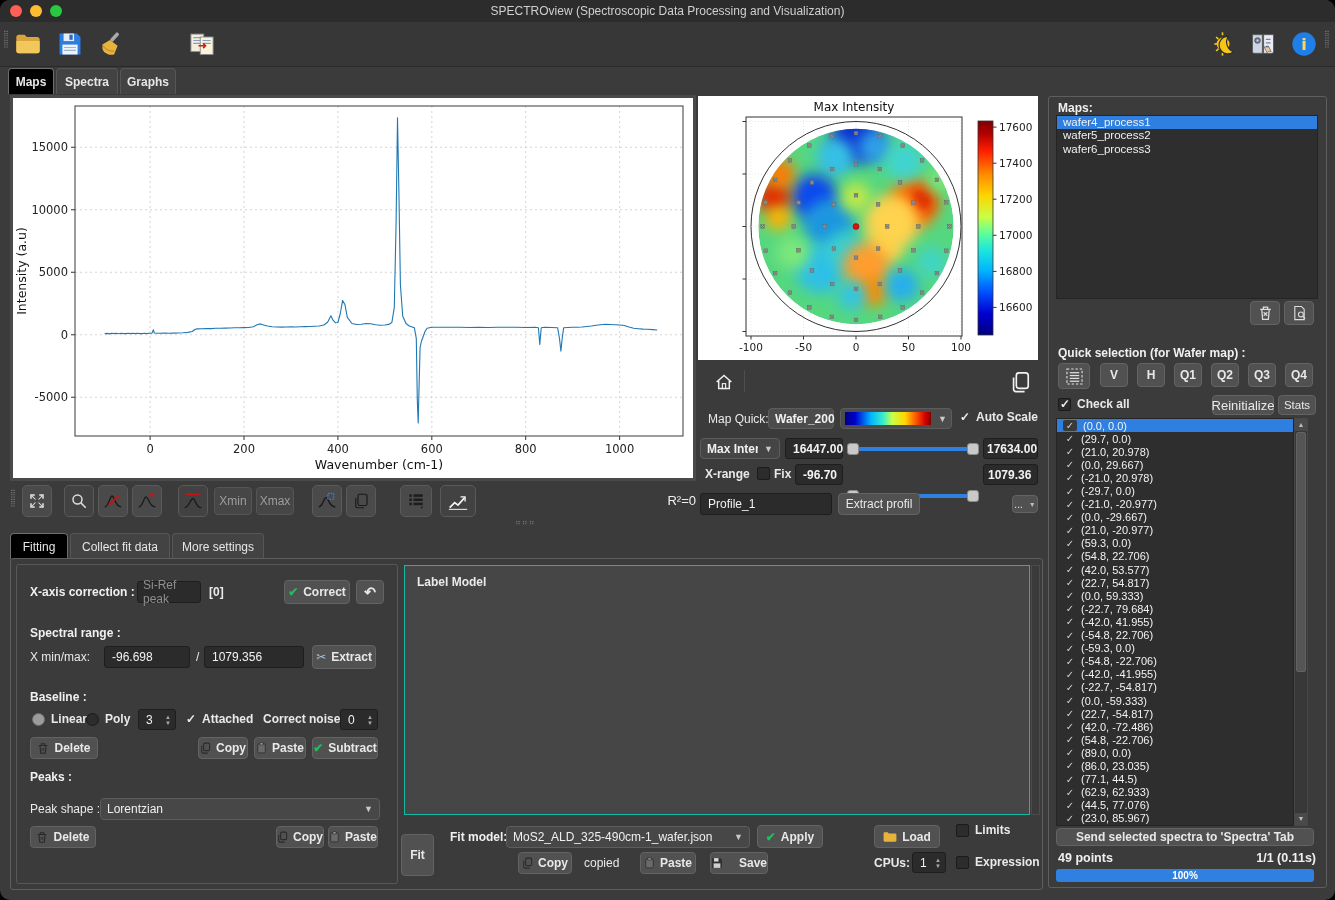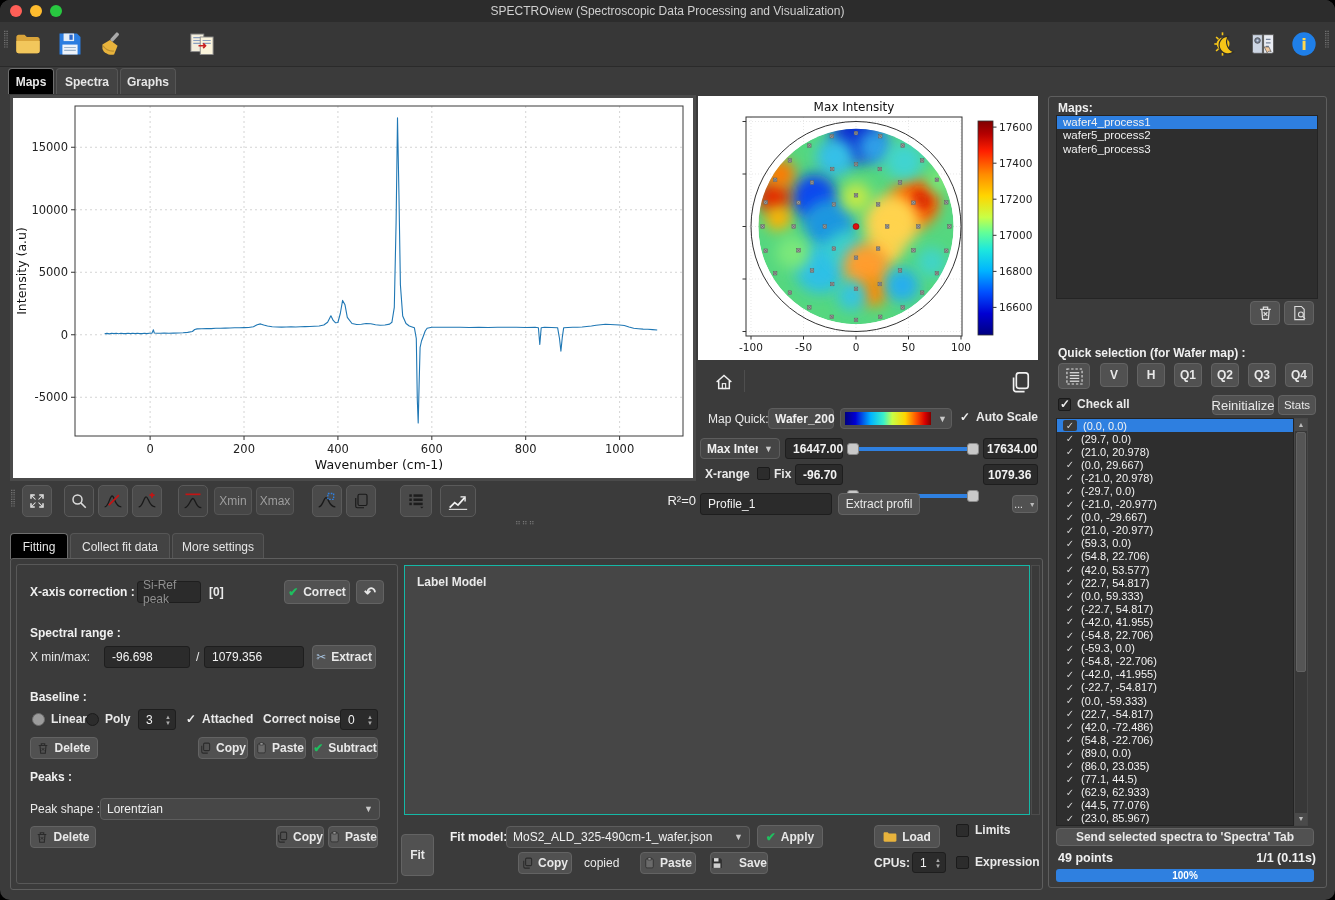--- a/index.html
+++ b/index.html
@@ -813,21 +813,21 @@
       <div class="prow">
         <span class="chk">✓</span>
         <span>(22.7, 54.817)</span>
       </div>
       <div class="prow">
         <span class="chk">✓</span>
         <span>(0.0, 59.333)</span>
       </div>
       <div class="prow">
         <span class="chk">✓</span>
-        <span>(-22.7, 54.817)</span>
+        <span>(-22.7, 79.684)</span>
       </div>
       <div class="prow">
         <span class="chk">✓</span>
         <span>(-42.0, 41.955)</span>
       </div>
       <div class="prow">
         <span class="chk">✓</span>
         <span>(-54.8, 22.706)</span>
       </div>
       <div class="prow">

